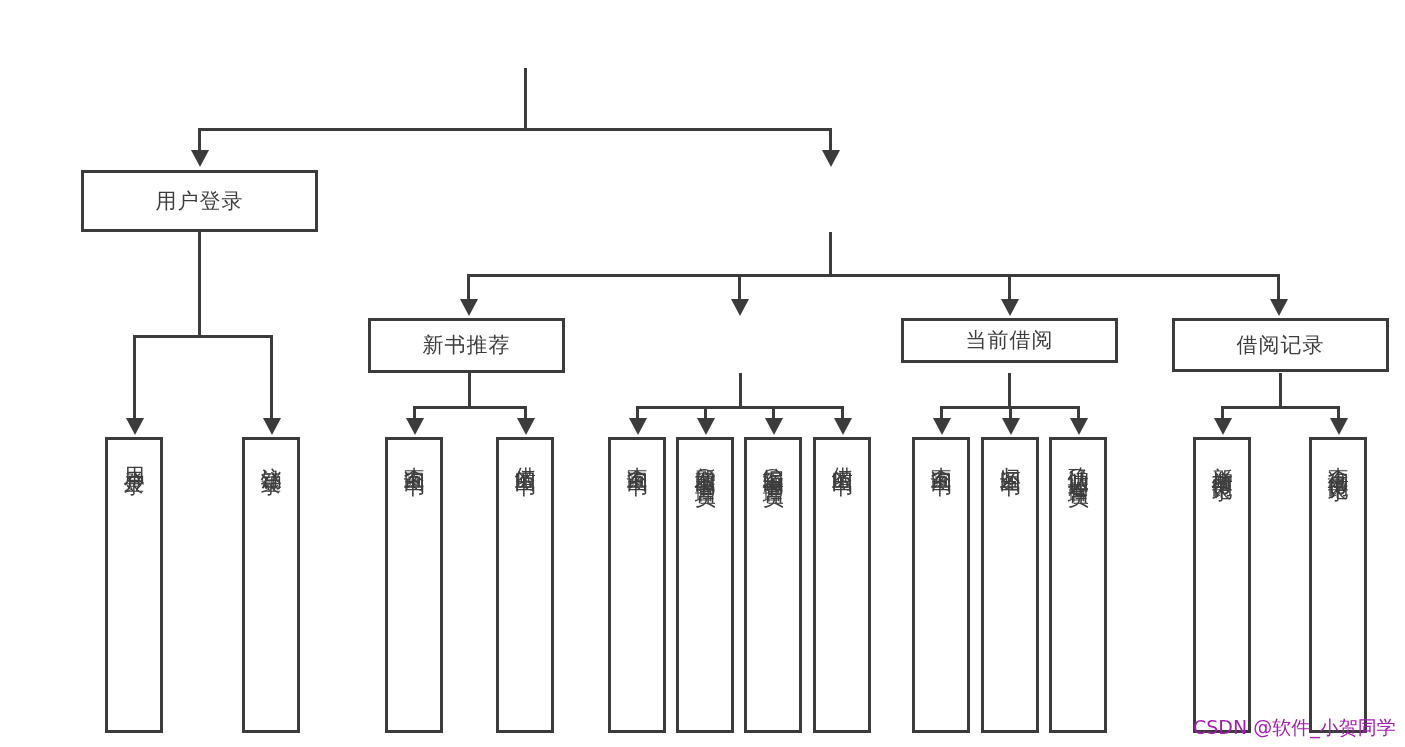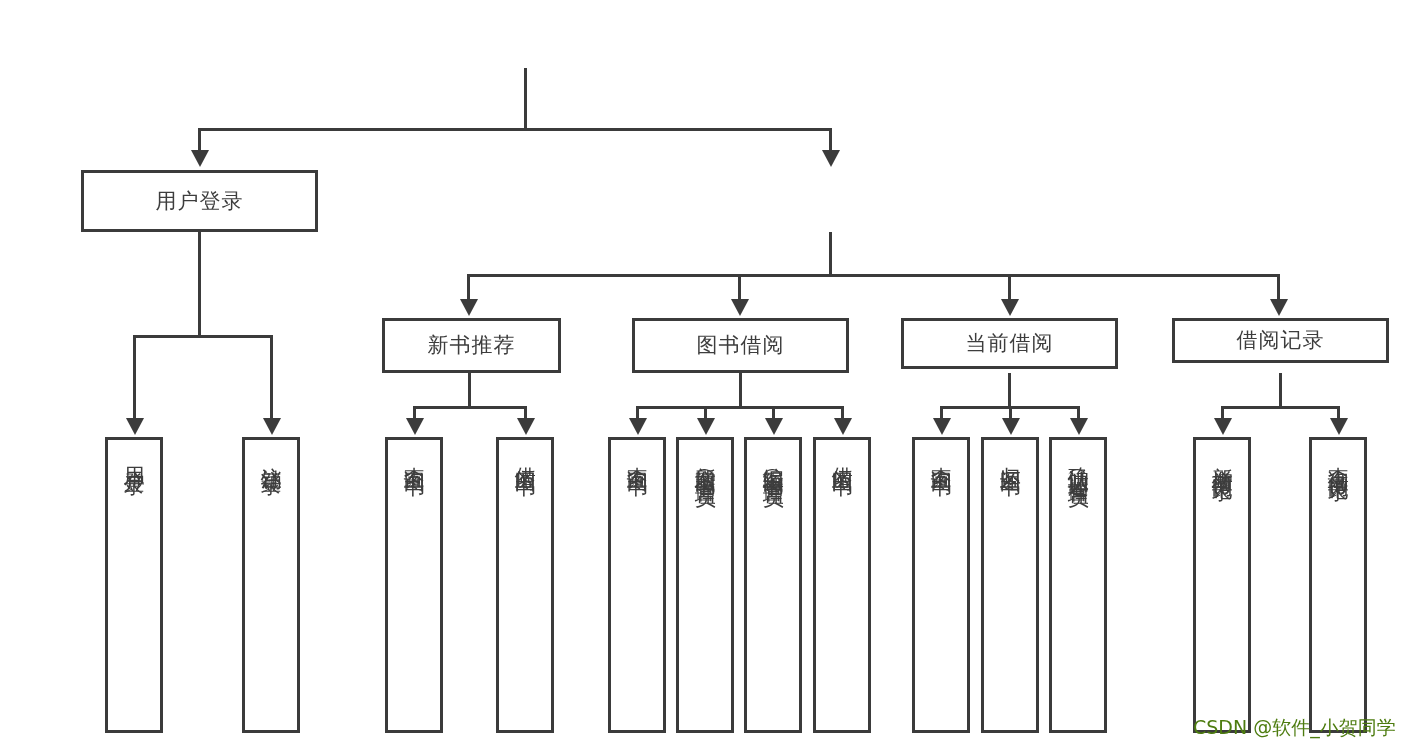--- a/index.html
+++ b/index.html
@@ -68,21 +68,21 @@
     width: 0;
     height: 0;
     border-left: 9px solid transparent;
     border-right: 9px solid transparent;
     border-top: 17px solid #3b3b3b;
   }
   
   #watermark {
     position: absolute;
     font-size: 19px;
-    color: #4d7c0f;
+    color: #a21caf;
     white-space: nowrap;
     user-select: none;
     font-family: "DejaVu Sans", "Liberation Sans", sans-serif;
   }
 </style>
 </head>
 <body>
 
 <div id="canvas">
 
@@ -111,30 +111,27 @@
   <div class="conn hline" style="left:467px; top:274px; width:813px; height:3px;"></div>
   <div class="conn vline" style="left:467px; top:274px; width:3px; height:27px;"></div>
   <div class="arrow" style="left:460px; top:299px;"></div>
   <div class="conn vline" style="left:738px; top:274px; width:3px; height:27px;"></div>
   <div class="arrow" style="left:731px; top:299px;"></div>
   <div class="conn vline" style="left:1008px; top:274px; width:3px; height:27px;"></div>
   <div class="arrow" style="left:1001px; top:299px;"></div>
   <div class="conn vline" style="left:1277px; top:274px; width:3px; height:27px;"></div>
   <div class="arrow" style="left:1270px; top:299px;"></div>
 
-  <div class="node horiz" style="left:382px; top:318px; width:179px; height:55px;">
+  <div class="node horiz" style="left:368px; top:318px; width:197px; height:55px;">
     <span class="label">新书推荐</span>
   </div>
-  <div class="node horiz" style="left:632px; top:318px; width:217px; height:55px;">
-    <span class="label">图书借阅</span>
-  </div>
-  <div class="node horiz" style="left:901px; top:318px; width:217px; height:51px;">
+  <div class="node horiz" style="left:901px; top:318px; width:217px; height:45px;">
     <span class="label">当前借阅</span>
   </div>
-  <div class="node horiz" style="left:1172px; top:318px; width:217px; height:45px;">
+  <div class="node horiz" style="left:1172px; top:318px; width:217px; height:54px;">
     <span class="label">借阅记录</span>
   </div>
 
   <div class="conn vline" style="left:468px; top:373px; width:3px; height:33px;"></div>
   <div class="conn hline" style="left:413px; top:406px; width:114px; height:3px;"></div>
   <div class="conn vline" style="left:413px; top:406px; width:3px; height:14px;"></div>
   <div class="arrow" style="left:406px; top:418px;"></div>
   <div class="conn vline" style="left:524px; top:406px; width:3px; height:14px;"></div>
   <div class="arrow" style="left:517px; top:418px;"></div>
 

